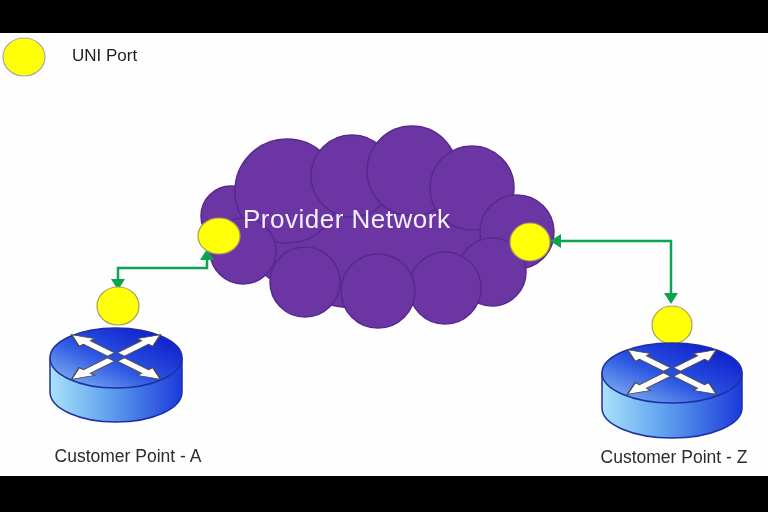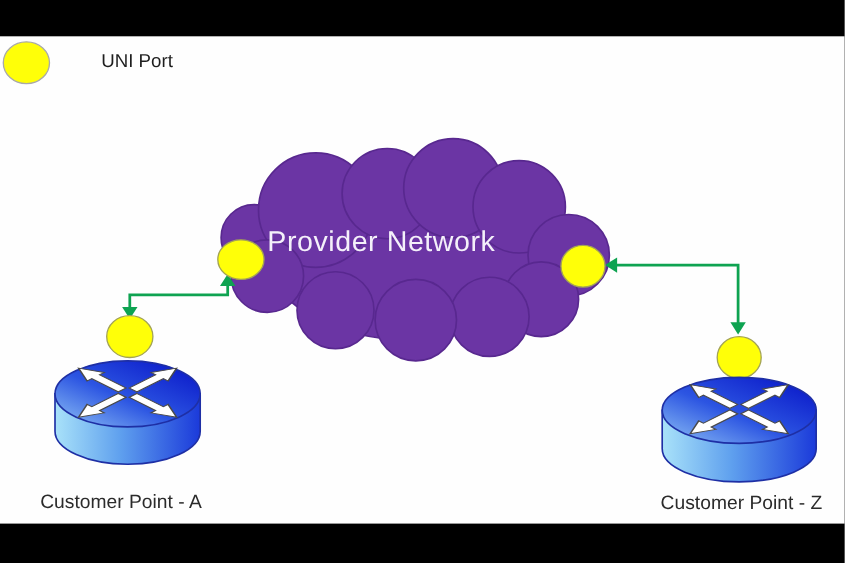--- a/index.html
+++ b/index.html
@@ -26,32 +26,31 @@
   .overlay-label {
     position: absolute;
     color: #2b2b2b;
     white-space: nowrap;
   }
   .legend-label {
     left: 72px;
     top: 46px;
     font-size: 17px;
     color: #1e1e1e;
-    margin-left: 20px;
   }
   .cloud-label {
     left: 243px;
     top: 204px;
     width: 240px;
     font-size: 26px;
     color: #f4f0fa;
     letter-spacing: 0.5px;
   }
   .customer-a-label {
-    left: 0px;
+    left: 18px;
     top: 446px;
     width: 220px;
     text-align: center;
     font-size: 17.5px;
   }
   .customer-z-label {
     left: 564px;
     top: 447px;
     width: 220px;
     text-align: center;

